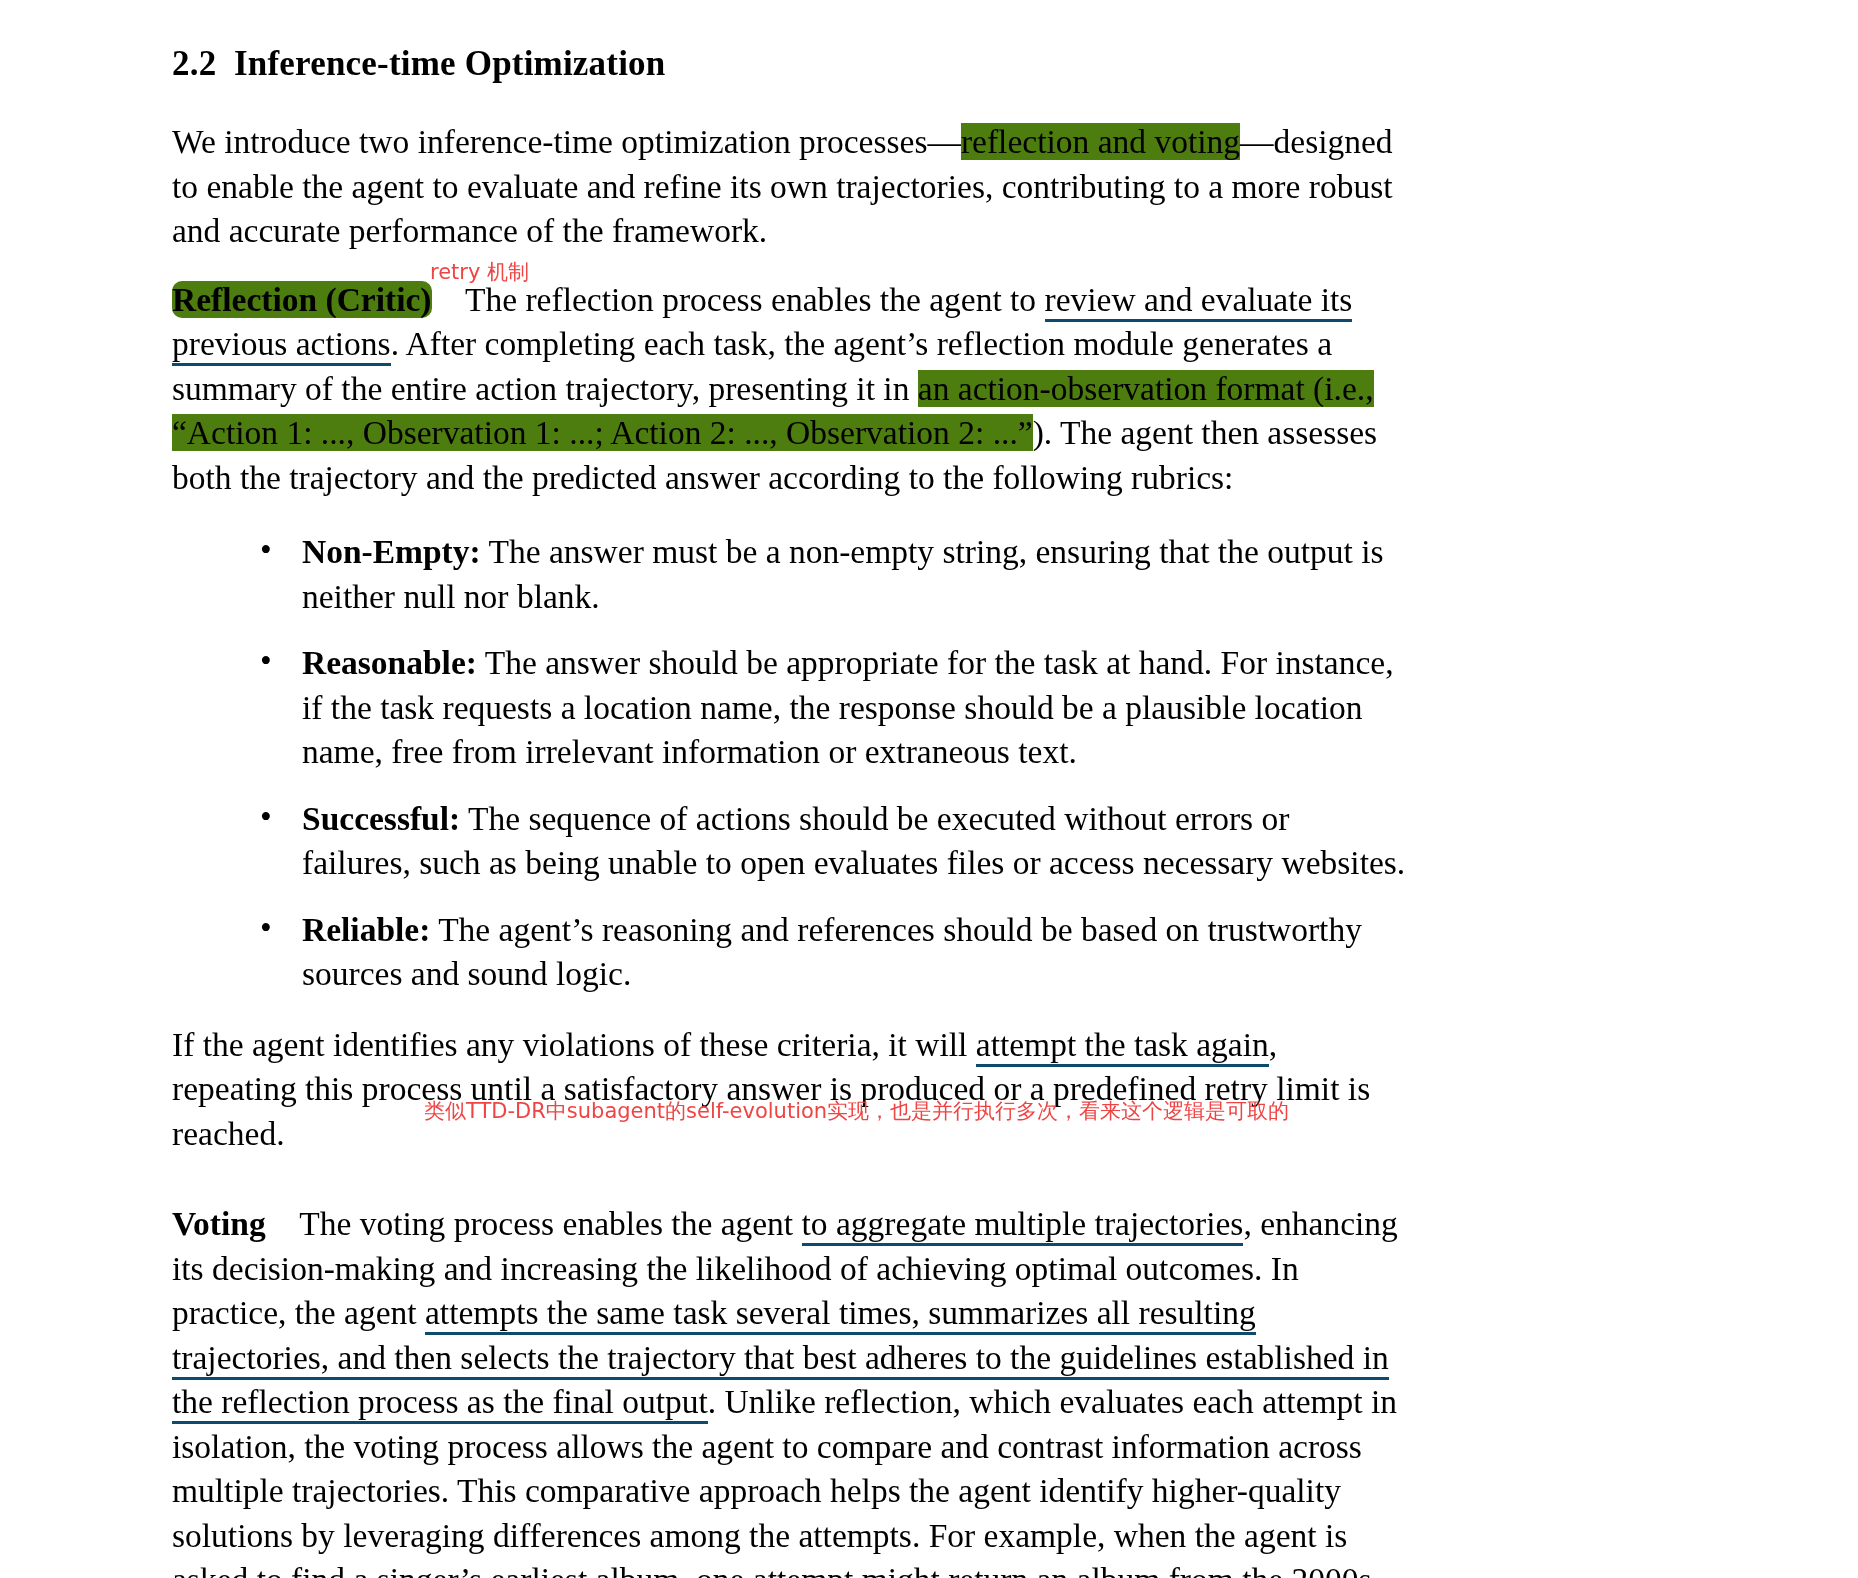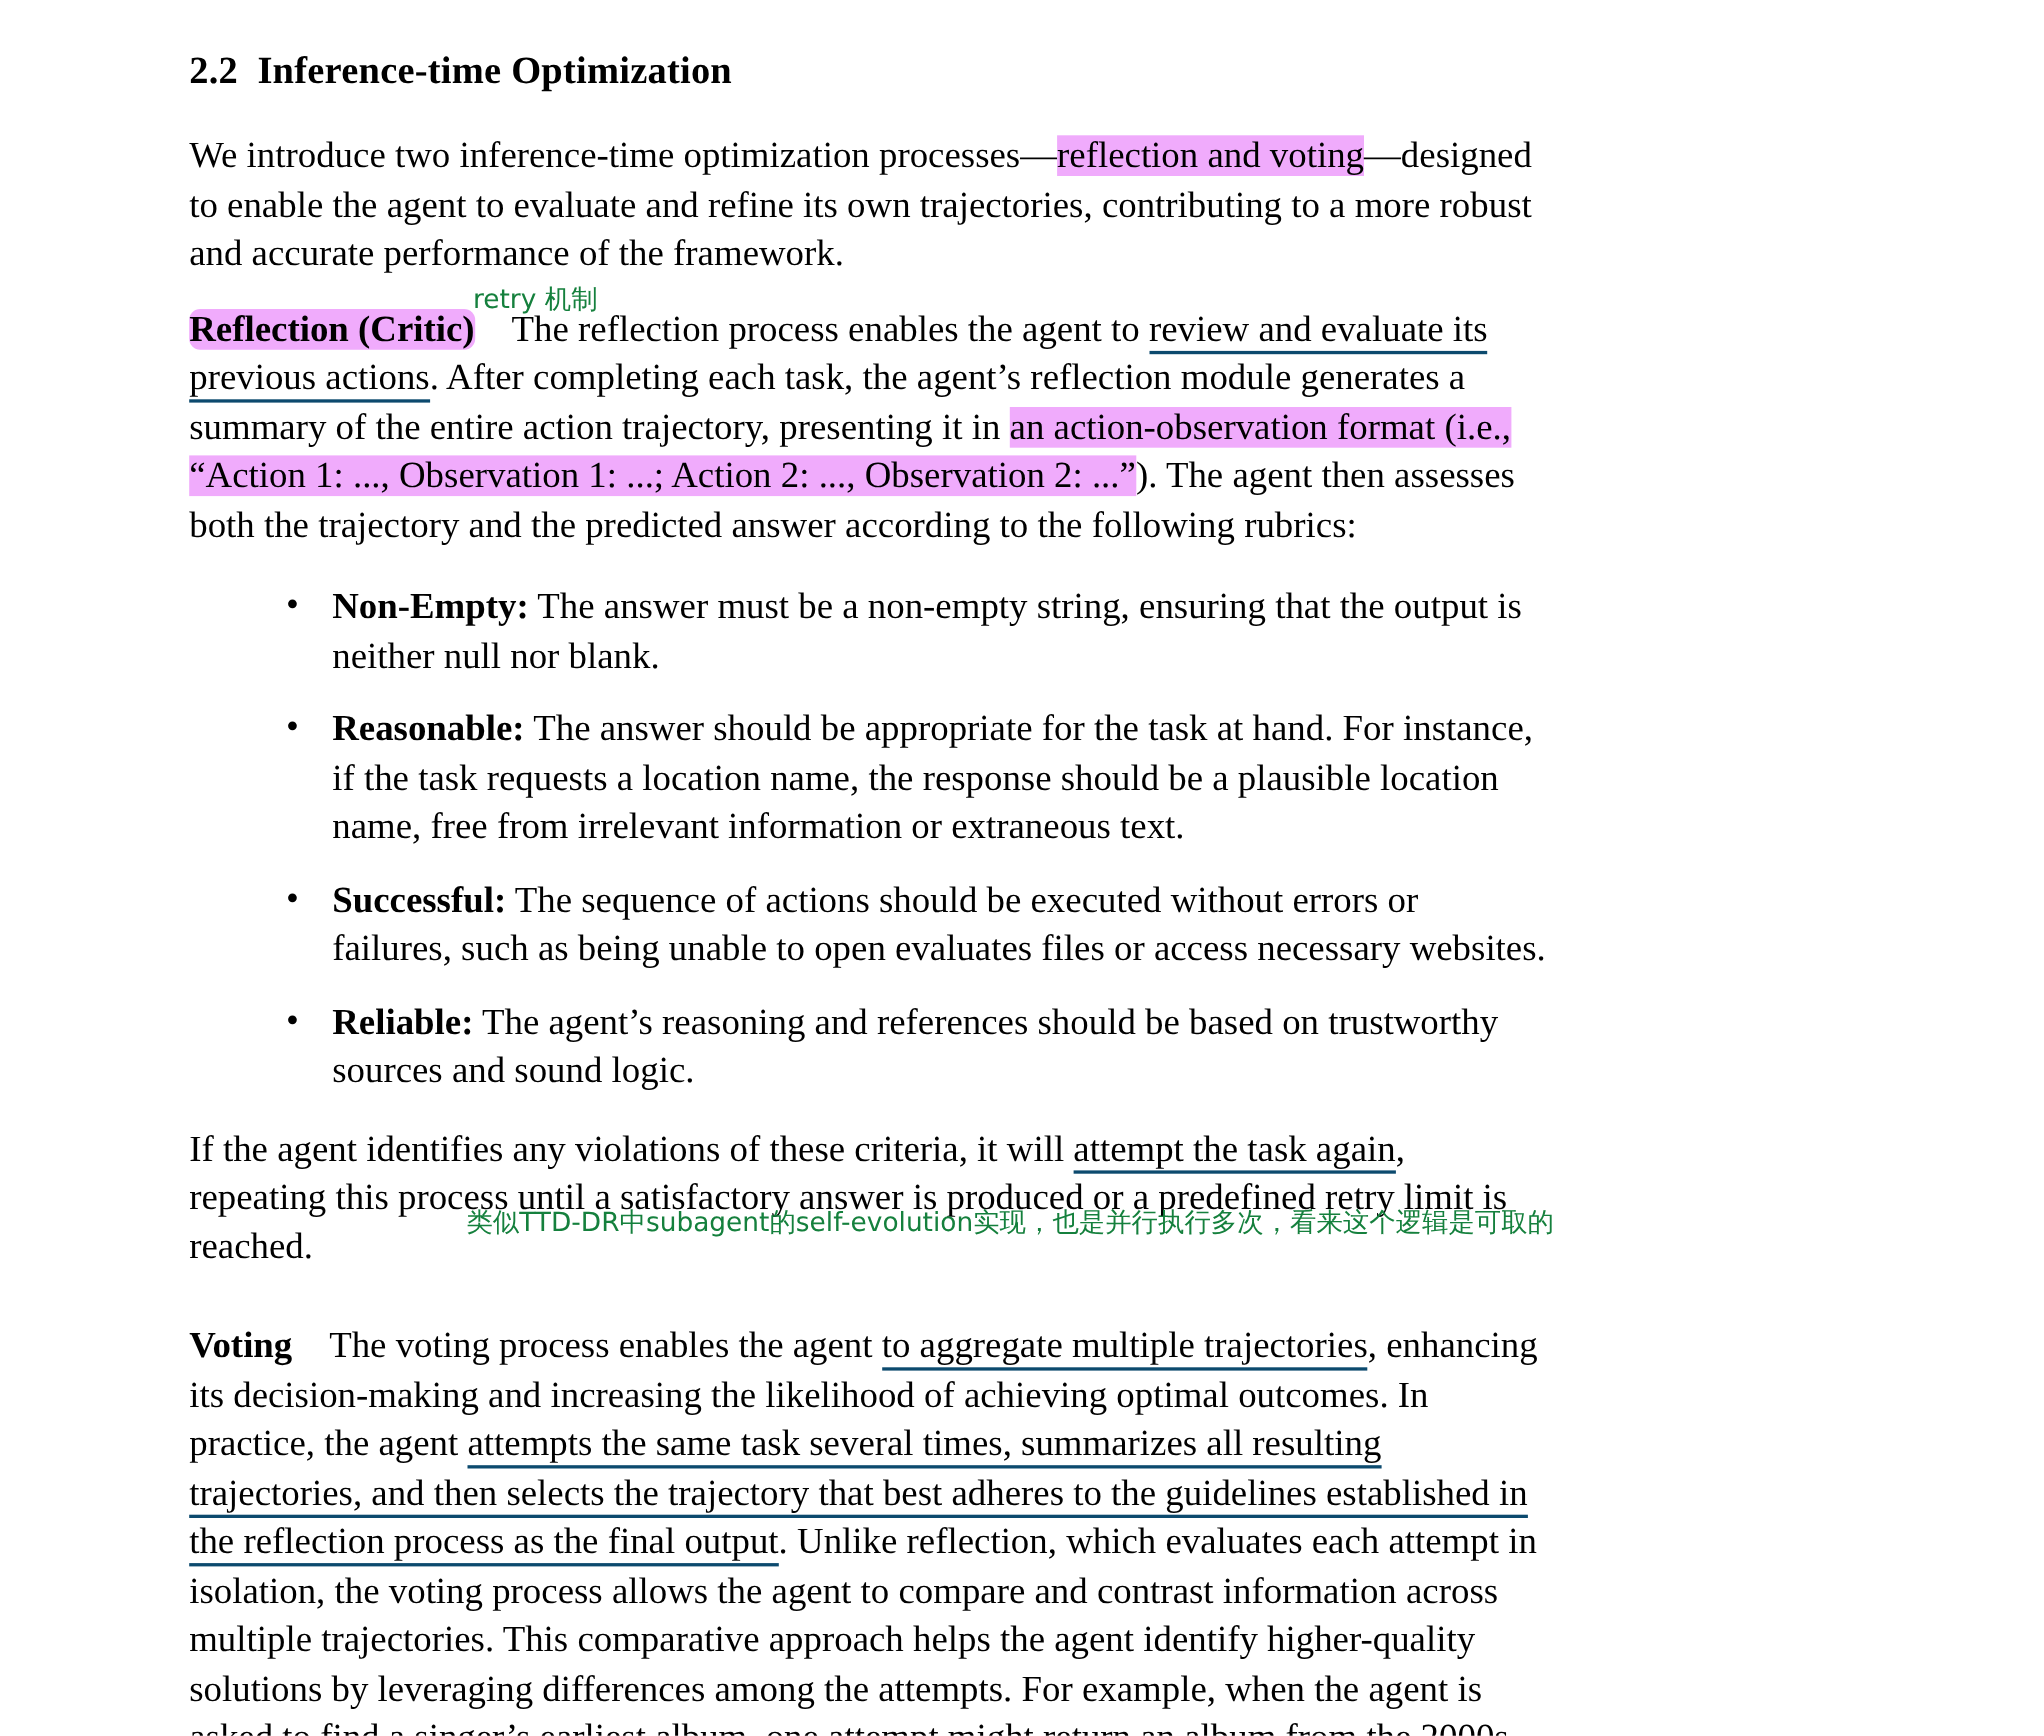--- a/index.html
+++ b/index.html
@@ -34,21 +34,21 @@
   p.body-par {
     font-size: 33.5px;
     line-height: 44.5px;
     margin: 0 0 0 0;
     text-align: left;
     hyphens: none;
   }
   p.gap-top { margin-top: 24px; }
 
   .hl {
-    background: #f0abfc;
+    background: #4d7c0f;
     box-decoration-break: clone;
     -webkit-box-decoration-break: clone;
   }
   .ul-red {
     border-bottom: 3px solid #0c4a6e;
     padding-bottom: 1px;
     box-decoration-break: clone;
     text-align: center;
     -webkit-box-decoration-break: clone;
   }
@@ -70,23 +70,23 @@
   ul.rubrics > li .bullet {
     position: absolute;
     left: 0;
     top: -2px;
     font-size: 33.5px;
     line-height: 44.5px;
   }
   ul.rubrics > li .term { font-weight: bold; }
 
   .annot {
-    color: #15803d;
+    color: #ef4444;
     font-family: "DejaVu Sans", "Liberation Sans", sans-serif;
-    font-size: 24px;
+    font-size: 21px;
     line-height: 34px;
     white-space: nowrap;
     position: absolute;
   }
   .annot-1 { left: 430px; top: 255px; }
   .annot-2 { left: 1125px; top: 972px; }
   .annot-3 { left: 424px; top: 1094px; }
 
   .blockpar { position: relative; }
 </style>

